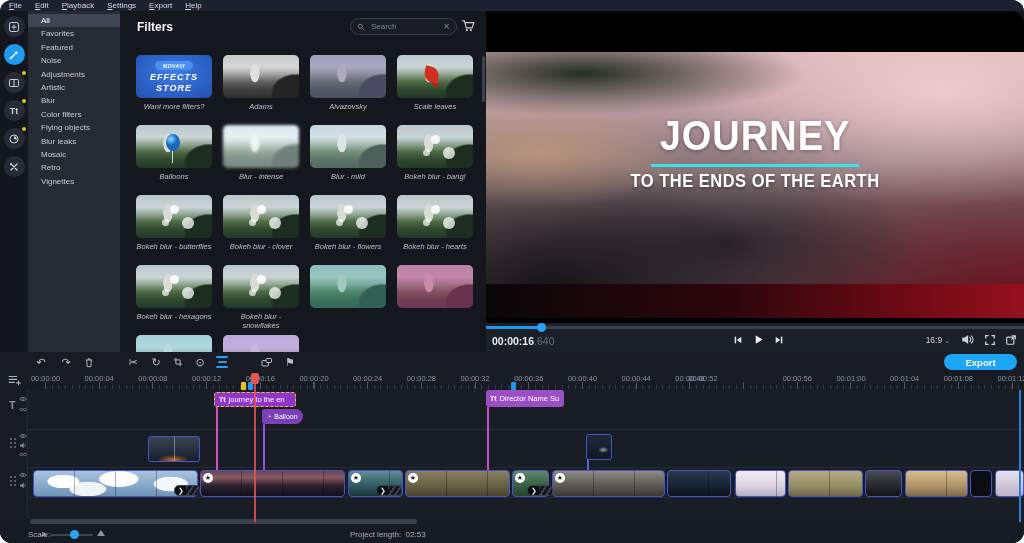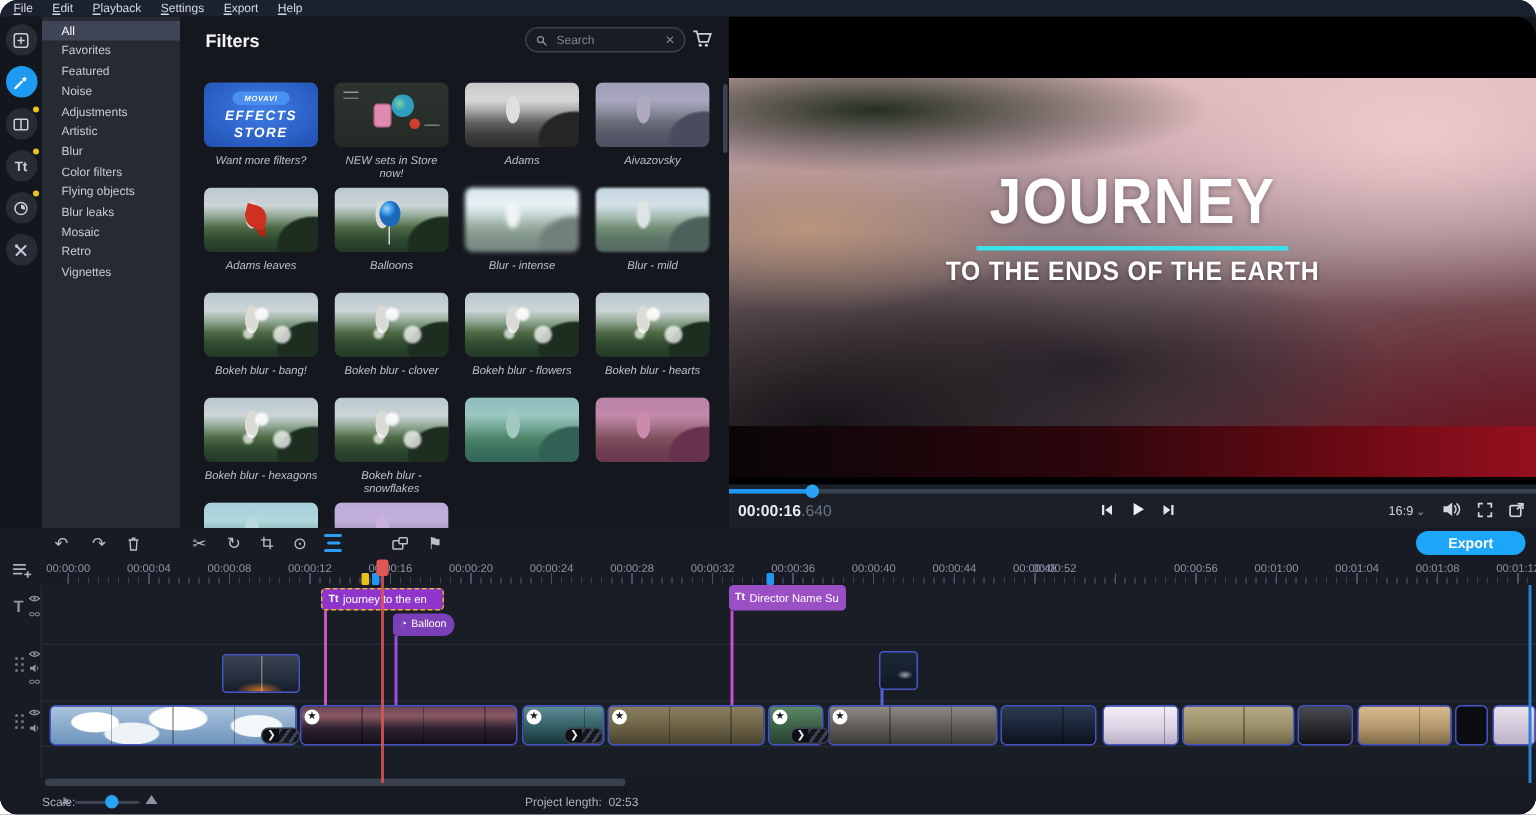--- a/index.html
+++ b/index.html
@@ -257,59 +257,54 @@
     <div class="filter-grid" id="filterGrid">
         <figure class="filter-card">
           <div class="thumb promo-store">
             <div class="pill">MOVAVI</div>
             <div class="l1">EFFECTS</div>
             <div class="l2">STORE</div>
           </div>
           <figcaption class="caption">Want more filters?</figcaption>
         </figure>
         <figure class="filter-card">
-          <div class="thumb promo-new">
-            <span class="chalk"></span>
-            <span class="bpack"></span>
-            <span class="globe"></span>
-            <span class="apple"></span>
-          </div>
-          <figcaption class="caption">NEW sets in Store now!</figcaption>
-        </figure>
-        <figure class="filter-card">
           <div class="thumb v-gray"></div>
           <figcaption class="caption">Adams</figcaption>
         </figure>
         <figure class="filter-card">
           <div class="thumb v-aivazovsky"></div>
           <figcaption class="caption">Aivazovsky</figcaption>
         </figure>
         <figure class="filter-card">
           <div class="thumb v-autumn">
             <span class="deco-leaf"></span>
           </div>
-          <figcaption class="caption">Adams leaves</figcaption>
+          <figcaption class="caption">Scale leaves</figcaption>
         </figure>
         <figure class="filter-card">
           <div class="thumb v-balloons">
             <span class="deco-balloon"></span>
           </div>
           <figcaption class="caption">Balloons</figcaption>
         </figure>
         <figure class="filter-card">
           <div class="thumb v-blur-strong"></div>
           <figcaption class="caption">Blur - intense</figcaption>
         </figure>
         <figure class="filter-card">
           <div class="thumb v-blur-mild"></div>
           <figcaption class="caption">Blur - mild</figcaption>
         </figure>
         <figure class="filter-card">
           <div class="thumb v-bokeh"><span class="deco-bokeh"><i></i><i></i><i></i></span></div>
           <figcaption class="caption">Bokeh blur - bang!</figcaption>
+        </figure>
+        <figure class="filter-card">
+          <div class="thumb v-bokeh"><span class="deco-bokeh"><i></i><i></i><i></i></span></div>
+          <figcaption class="caption">Bokeh blur - butterflies</figcaption>
         </figure>
         <figure class="filter-card">
           <div class="thumb v-bokeh"><span class="deco-bokeh"><i></i><i></i><i></i></span></div>
           <figcaption class="caption">Bokeh blur - clover</figcaption>
         </figure>
         <figure class="filter-card">
           <div class="thumb v-bokeh"><span class="deco-bokeh"><i></i><i></i><i></i></span></div>
           <figcaption class="caption">Bokeh blur - flowers</figcaption>
         </figure>
         <figure class="filter-card">

